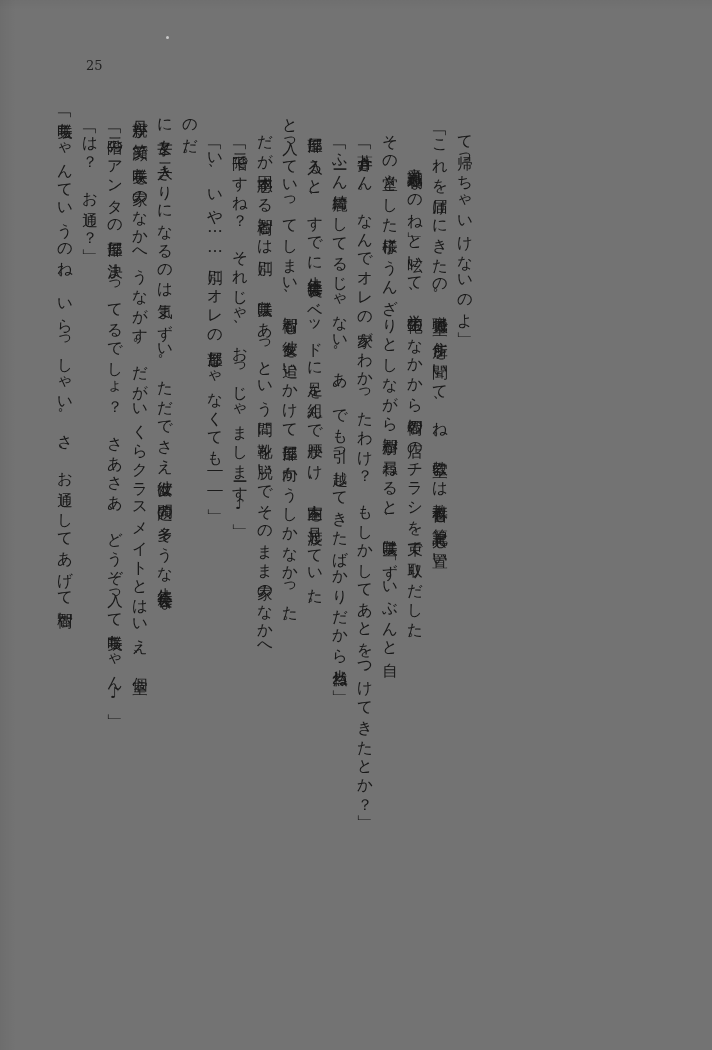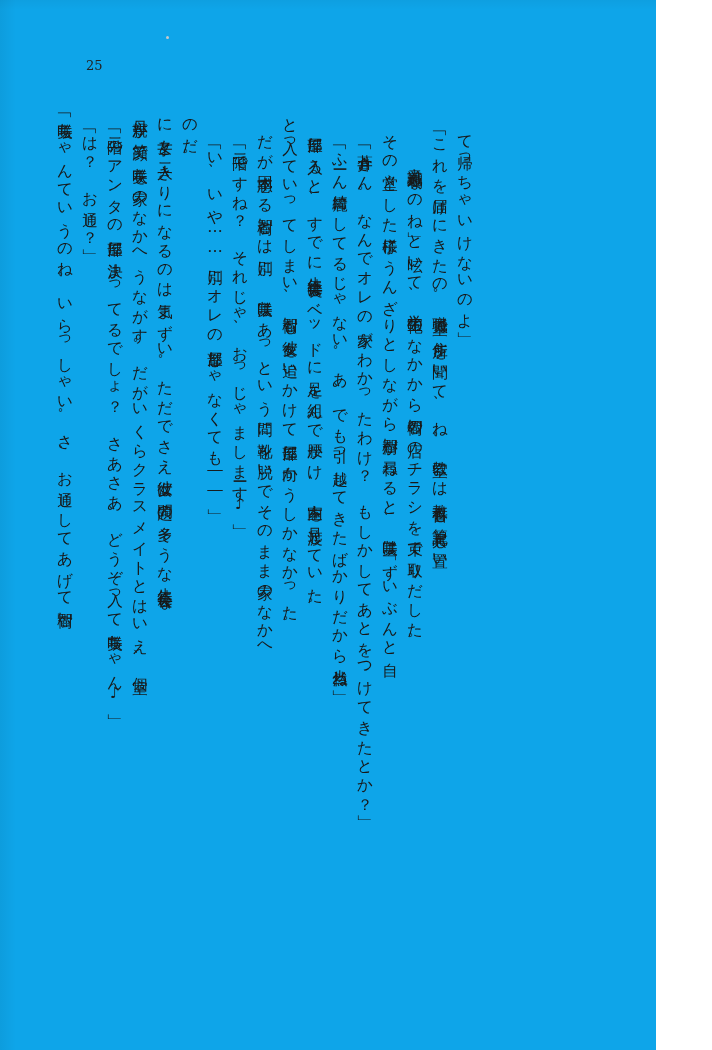--- a/index.html
+++ b/index.html
@@ -2,23 +2,23 @@
 <html><head>
 <meta charset="utf-8">
 <style>
   html, body {
     margin: 0;
     padding: 0;
     background: #ffffff;
   }
   #page {
     position: relative;
-    width: 656px;
+    width: 712px;
     height: 1050px;
-    background: #0ea5e9;
+    background: #737373;
     overflow: hidden;
     font-family: "DejaVu Serif", "Liberation Serif", serif;
     color: #1a1a1a;
   }
   
   #page-number {
     position: absolute;
     left: 86px;
     top: 58px;
     font-size: 13px;

